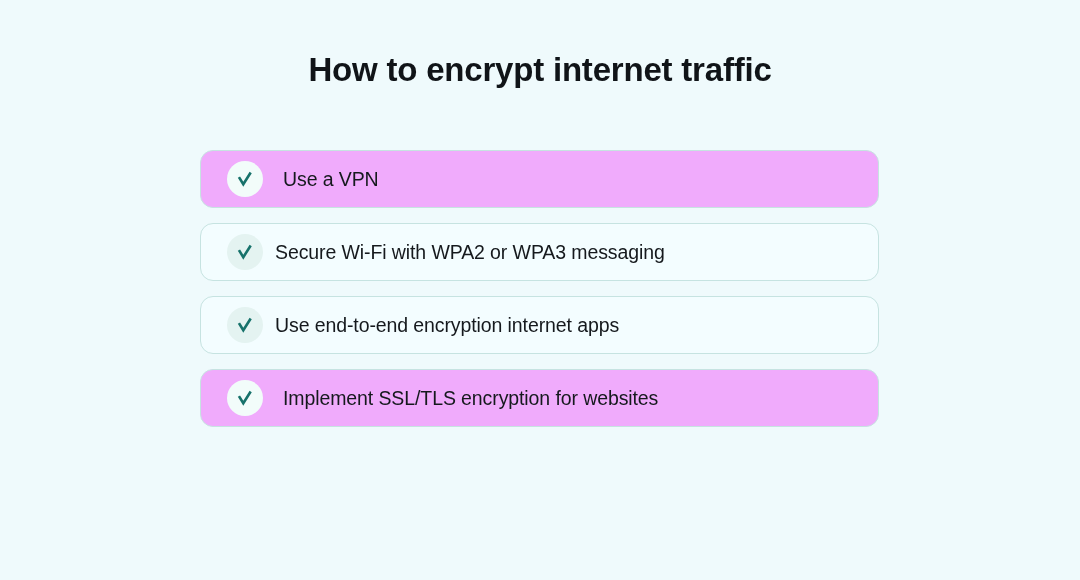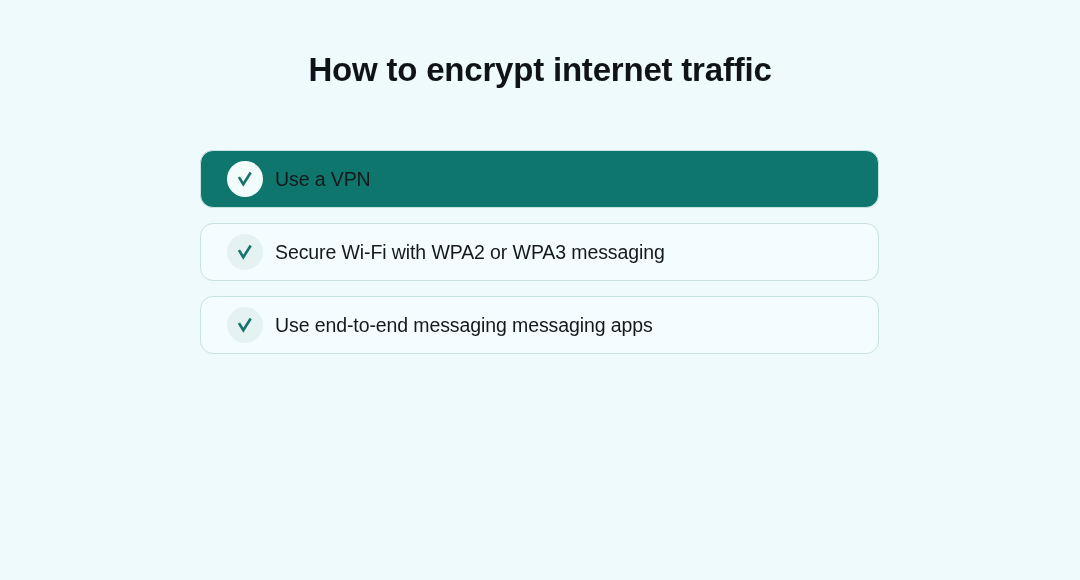--- a/index.html
+++ b/index.html
@@ -44,21 +44,22 @@
   .row {
     display: flex;
     align-items: center;
     height: 58px;
     box-sizing: border-box;
     border: 1px solid #c6e3e1;
     border-radius: 13px;
     padding-left: 26px;
   }
   .row.tone-mint {
-    background: #0f766e;
+    background: #f0abfc;
+    gap: 8px;
   }
   .row.tone-light {
     background: #f3fdff;
   }
   .check-badge {
     flex: 0 0 auto;
     width: 36px;
     height: 36px;
     border-radius: 50%;
     display: flex;
@@ -107,17 +108,25 @@
           </svg>
         </span>
         <span class="row-label">Secure Wi-Fi with WPA2 or WPA3 messaging</span>
       </div>
       <div class="row tone-light">
         <span class="check-badge">
           <svg width="20" height="20" viewBox="0 0 20 20" aria-hidden="true">
             <path d="M4.6 9.2 L8.3 15.2 L15.0 4.6" fill="none" stroke="#17726b" stroke-width="2.6" stroke-linecap="square" stroke-linejoin="miter"></path>
           </svg>
         </span>
-        <span class="row-label">Use end-to-end messaging messaging apps</span>
+        <span class="row-label">Use end-to-end encryption internet apps</span>
+      </div>
+      <div class="row tone-mint">
+        <span class="check-badge">
+          <svg width="20" height="20" viewBox="0 0 20 20" aria-hidden="true">
+            <path d="M4.6 9.2 L8.3 15.2 L15.0 4.6" fill="none" stroke="#17726b" stroke-width="2.6" stroke-linecap="square" stroke-linejoin="miter"></path>
+          </svg>
+        </span>
+        <span class="row-label">Implement SSL/TLS encryption for websites</span>
       </div>
     </div>
 
 </div>
 
 </body></html>

